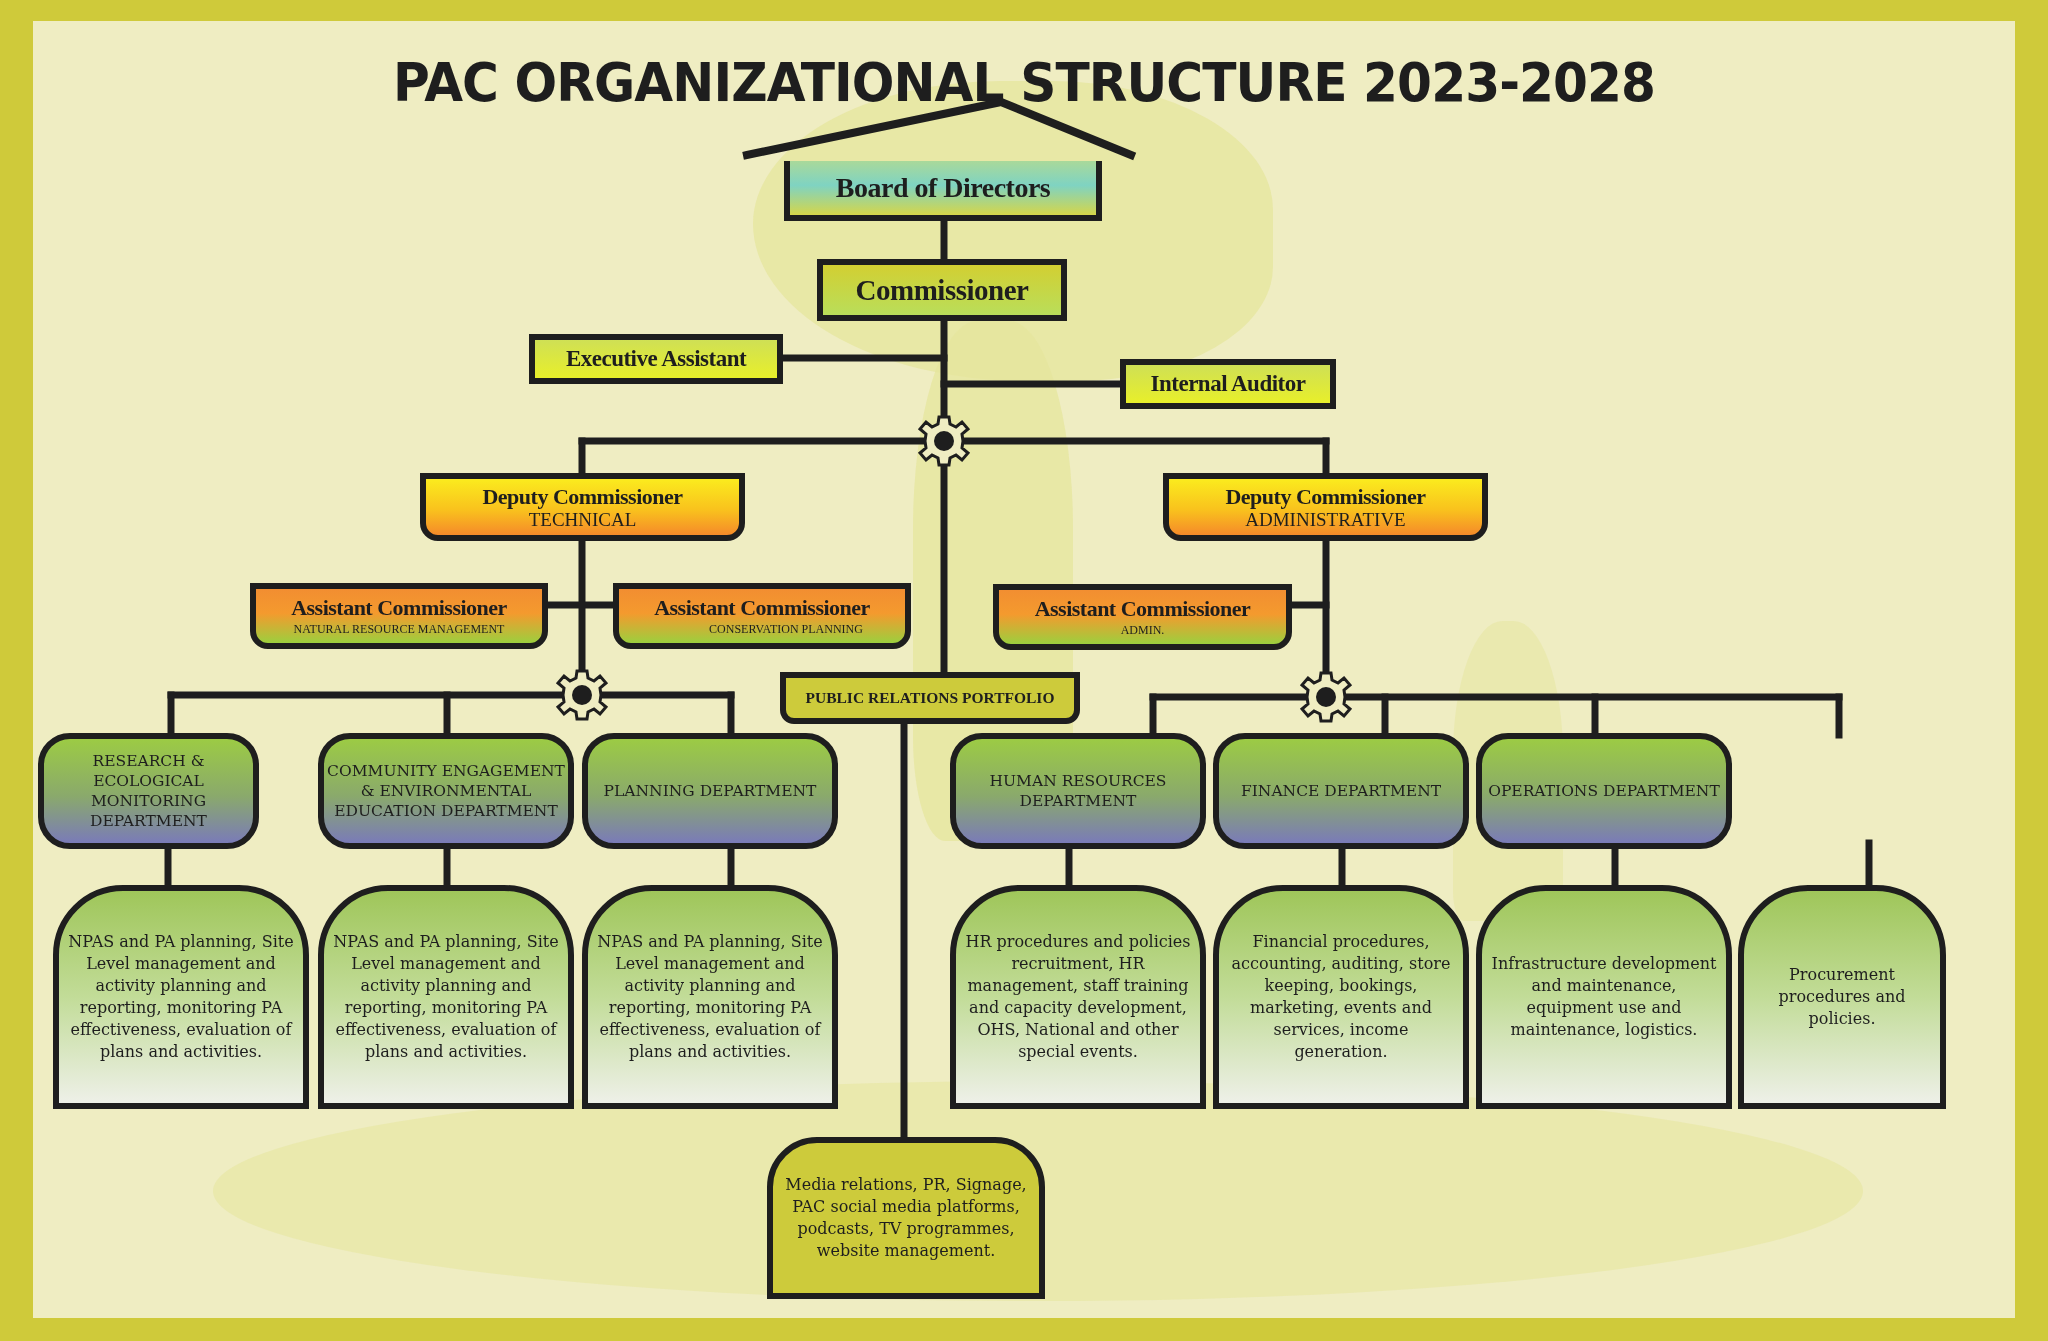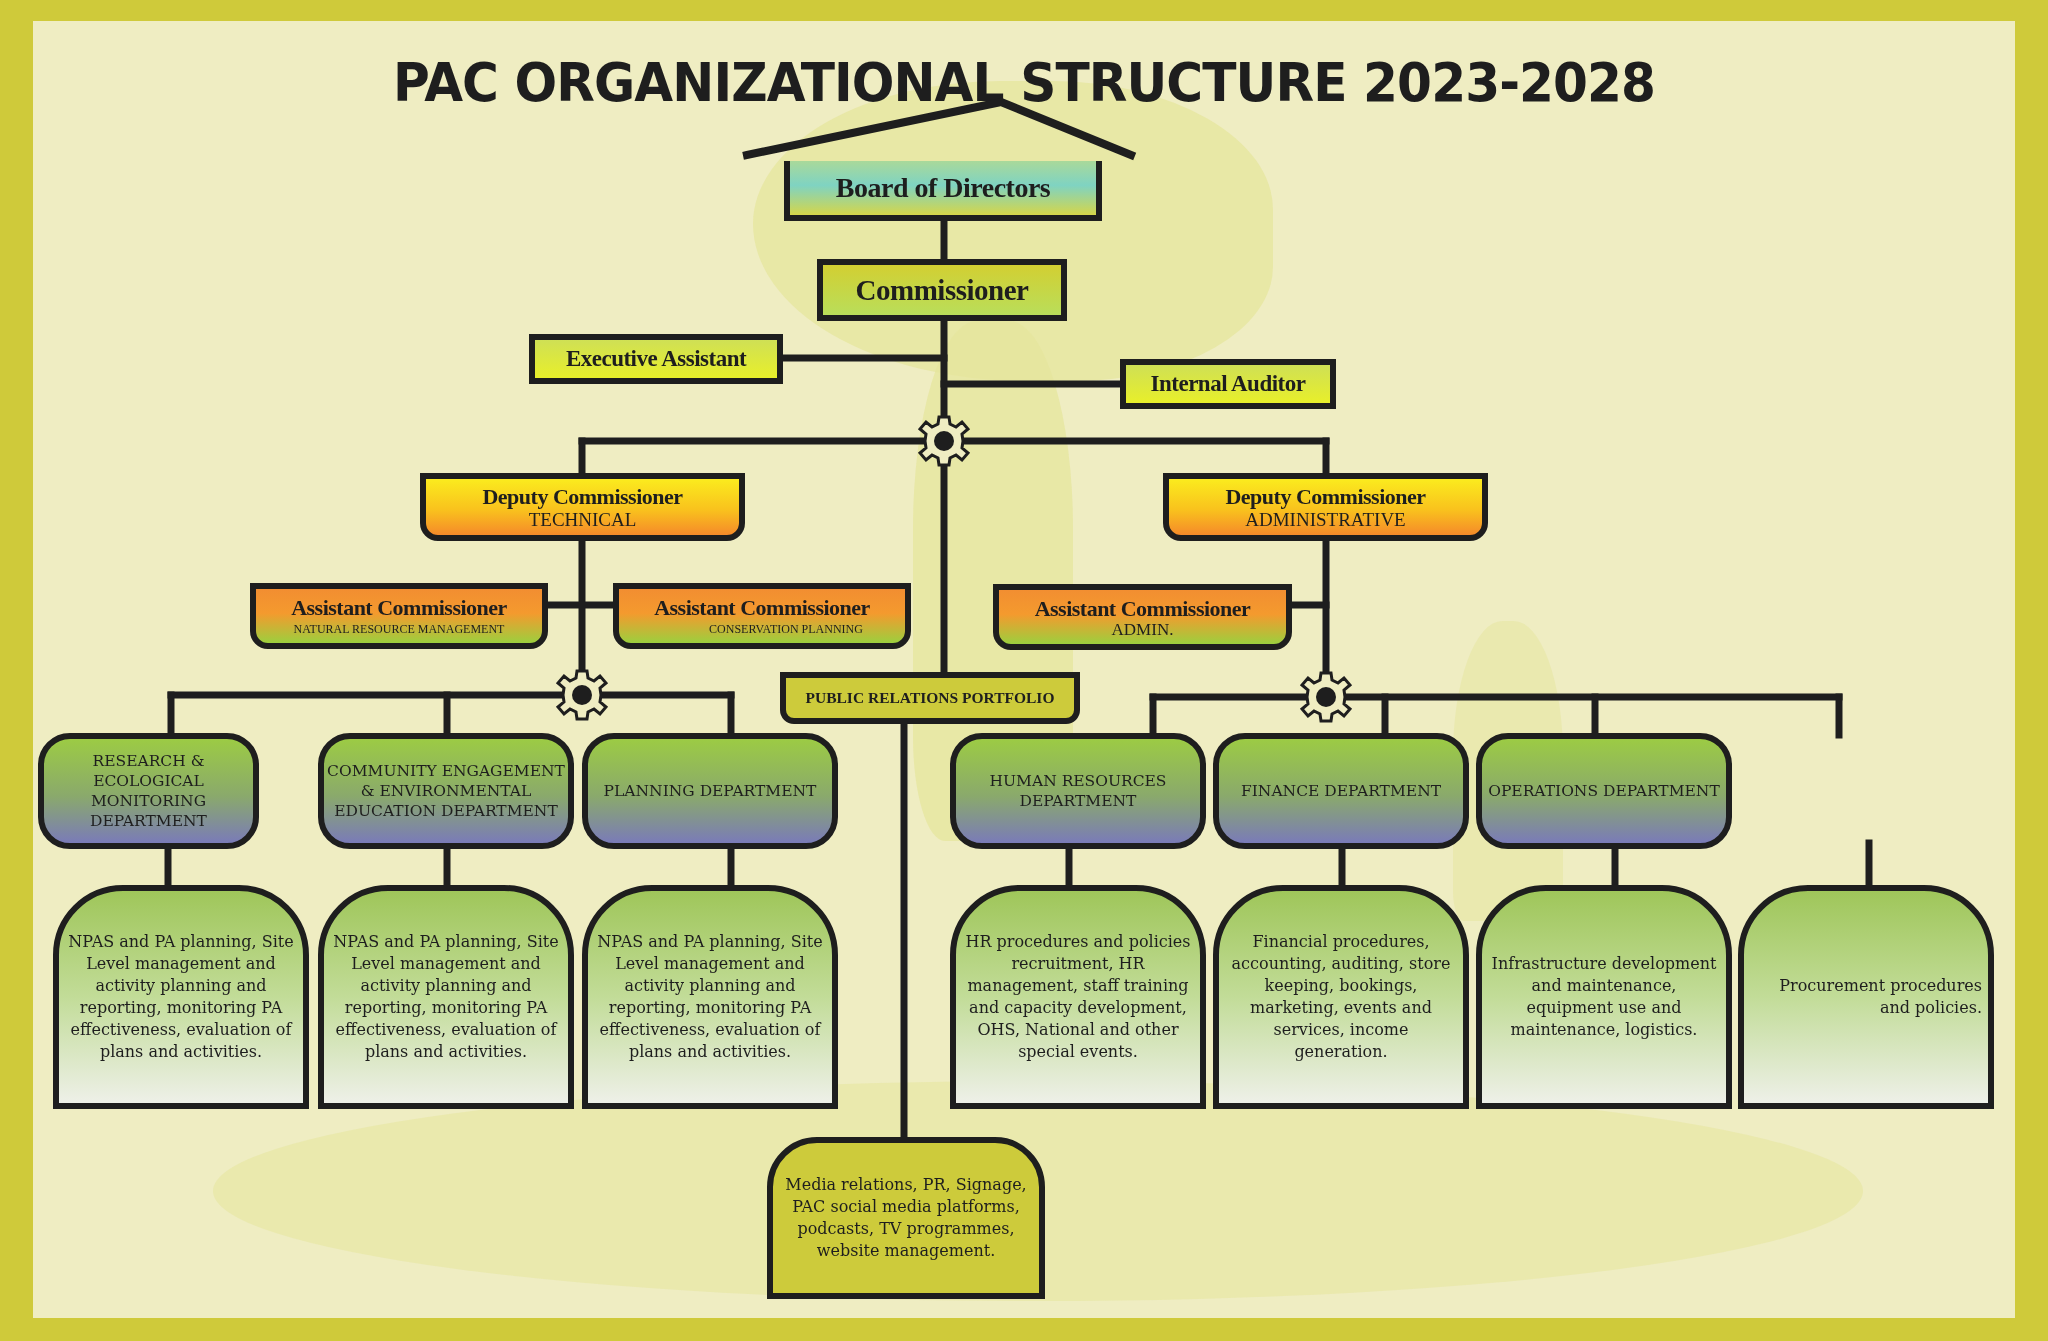--- a/index.html
+++ b/index.html
@@ -121,21 +121,21 @@
   <div class="box asst" style="left:217px;top:562px;width:298px;height:66px;">
     <span class="hd" style="font-size:22px;line-height:25px;">Assistant Commissioner</span>
     <span class="sub" style="font-size:12px;line-height:18px;">NATURAL RESOURCE MANAGEMENT</span>
   </div>
   <div class="box asst" style="left:580px;top:562px;width:298px;height:66px;">
     <span class="hd" style="font-size:22px;line-height:25px;">Assistant Commissioner</span>
     <span class="sub" style="font-size:12px;line-height:18px;margin-left:48px;">CONSERVATION PLANNING</span>
   </div>
   <div class="box asst" style="left:960px;top:563px;width:299px;height:66px;">
     <span class="hd" style="font-size:22px;line-height:25px;">Assistant Commissioner</span>
-    <span class="sub" style="font-size:17px;line-height:18px;">ADMIN.</span>
+    <span class="sub" style="font-size:12px;line-height:18px;">ADMIN.</span>
   </div>
 
   <div class="box pr" style="left:747px;top:651px;width:300px;height:52px;">
     <span class="sub" style="font-size:15.5px;font-weight:bold;border-radius:6px;">PUBLIC RELATIONS PORTFOLIO</span>
   </div>
 
   <div class="box dept" style="left:5px;top:712px;width:221px;height:116px;">
     <span>RESEARCH &amp; ECOLOGICAL MONITORING DEPARTMENT</span>
   </div>
   <div class="box dept" style="left:285px;top:712px;width:256px;height:116px;">
@@ -165,20 +165,20 @@
   </div>
   <div class="box desc" style="left:917px;top:864px;width:256px;height:224px;">
     <span>HR procedures and policies recruitment, HR management, staff training and capacity development, OHS, National and other special events.</span>
   </div>
   <div class="box desc" style="left:1180px;top:864px;width:256px;height:224px;">
     <span>Financial procedures, accounting, auditing, store keeping, bookings, marketing, events and services, income generation.</span>
   </div>
   <div class="box desc" style="left:1443px;top:864px;width:256px;height:224px;">
     <span>Infrastructure development and maintenance, equipment use and maintenance, logistics.</span>
   </div>
-  <div class="box desc" style="left:1705px;top:864px;width:256px;height:224px;text-align:right;">
+  <div class="box desc" style="left:1705px;top:864px;width:208px;height:224px;">
     <span>Procurement procedures and policies.</span>
   </div>
 
   <div class="box prdesc" style="left:734px;top:1116px;width:278px;height:162px;">
     <span>Media relations, PR, Signage, PAC social media platforms, podcasts, TV programmes, website management.</span>
   </div>
 </div>
 
 </body></html>

